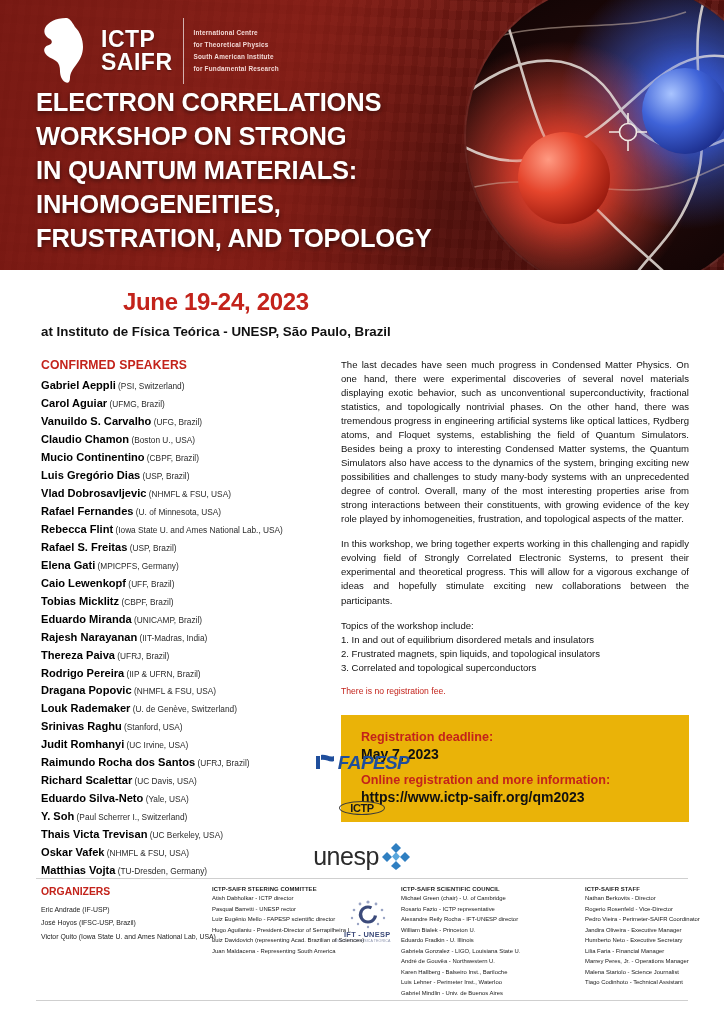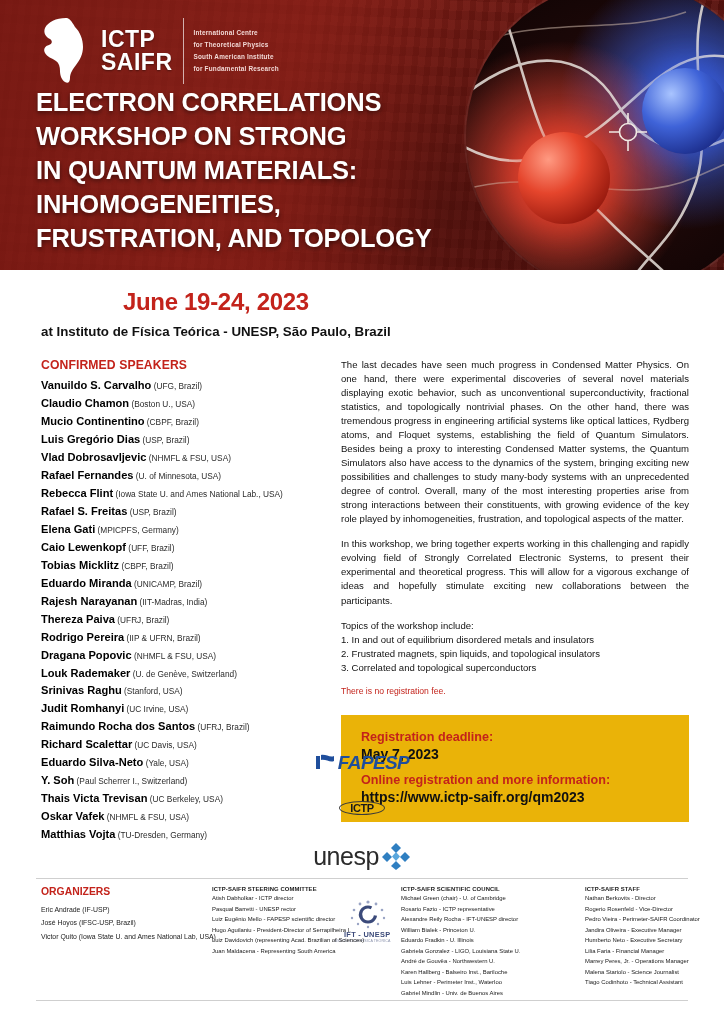--- a/index.html
+++ b/index.html
@@ -203,20 +203,22 @@
   <div class="datewrap">
     <div class="date-main">June 19-24, 2023</div>
     <div class="date-sub">at Instituto de Física Teórica - UNESP, São Paulo, Brazil</div>
   </div>
 
   <div class="cols">
 
     <div class="col-left">
       <div class="sec-head">CONFIRMED SPEAKERS</div>
       <div>
+          <div class="speaker"><span class="nm">Gabriel Aeppli</span><span class="af"> (PSI, Switzerland)</span></div>
+          <div class="speaker"><span class="nm">Carol Aguiar</span><span class="af"> (UFMG, Brazil)</span></div>
           <div class="speaker"><span class="nm">Vanuildo S. Carvalho</span><span class="af"> (UFG, Brazil)</span></div>
           <div class="speaker"><span class="nm">Claudio Chamon</span><span class="af"> (Boston U., USA)</span></div>
           <div class="speaker"><span class="nm">Mucio Continentino</span><span class="af"> (CBPF, Brazil)</span></div>
           <div class="speaker"><span class="nm">Luis Gregório Dias</span><span class="af"> (USP, Brazil)</span></div>
           <div class="speaker"><span class="nm">Vlad Dobrosavljevic</span><span class="af"> (NHMFL &amp; FSU, USA)</span></div>
           <div class="speaker"><span class="nm">Rafael Fernandes</span><span class="af"> (U. of Minnesota, USA)</span></div>
           <div class="speaker"><span class="nm">Rebecca Flint</span><span class="af"> (Iowa State U. and Ames National Lab., USA)</span></div>
           <div class="speaker"><span class="nm">Rafael S. Freitas</span><span class="af"> (USP, Brazil)</span></div>
           <div class="speaker"><span class="nm">Elena Gati</span><span class="af"> (MPICPFS, Germany)</span></div>
           <div class="speaker"><span class="nm">Caio Lewenkopf</span><span class="af"> (UFF, Brazil)</span></div>

